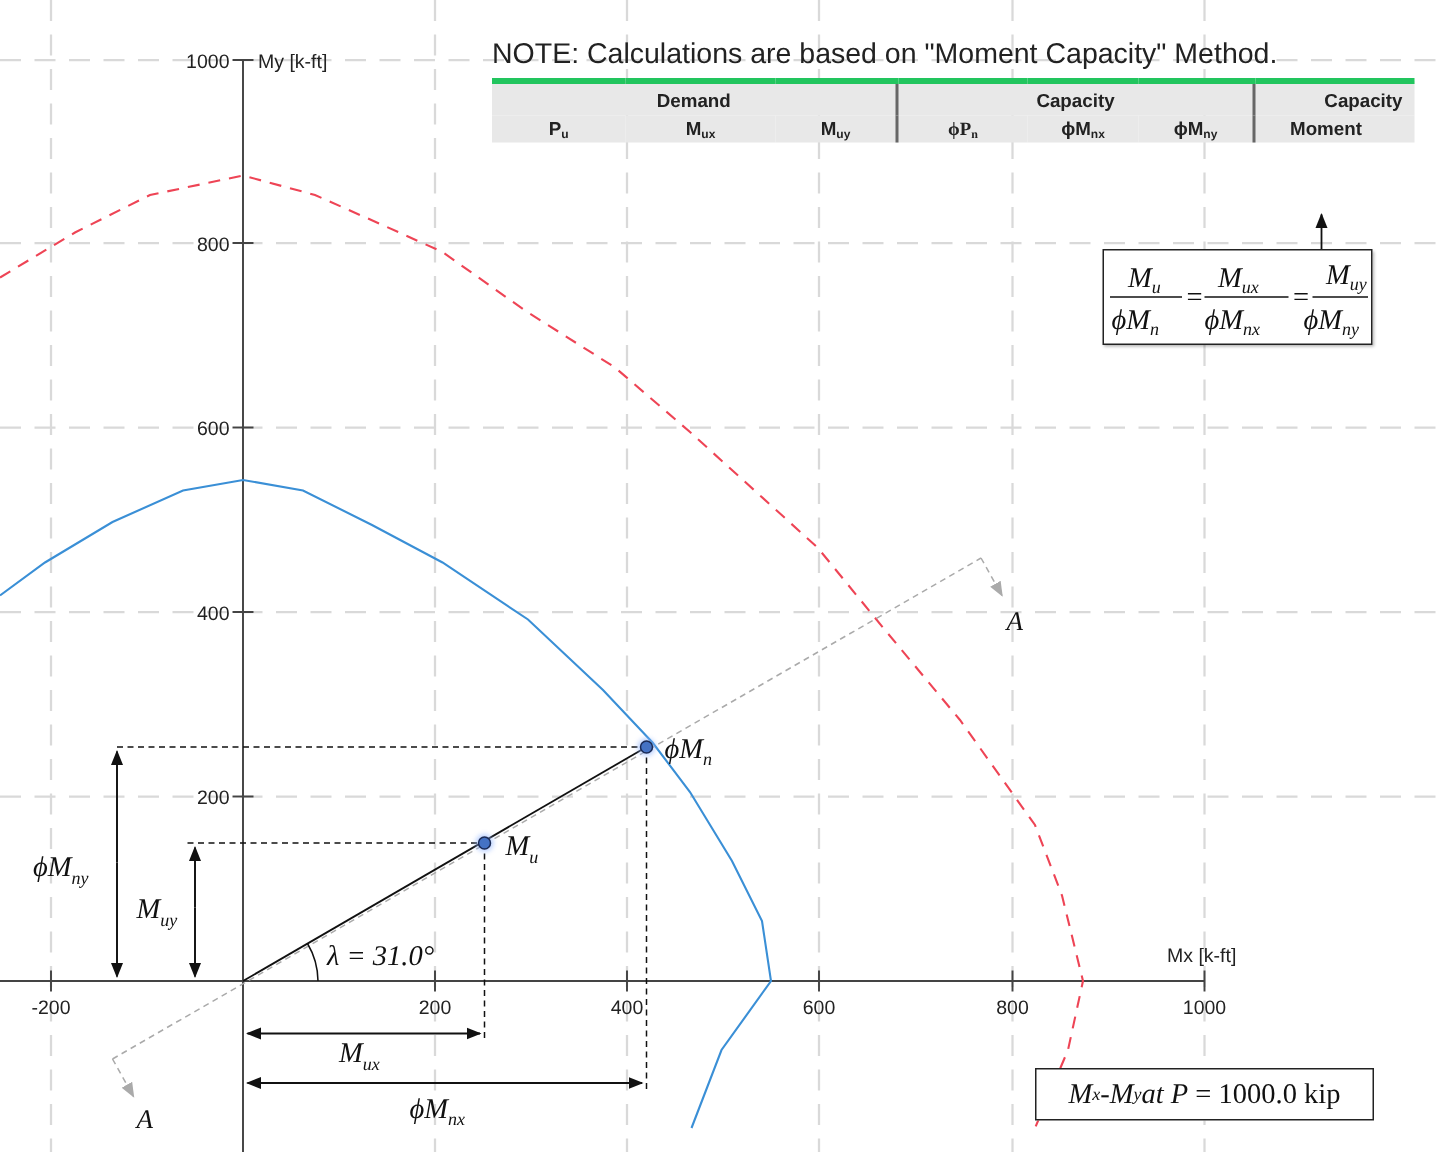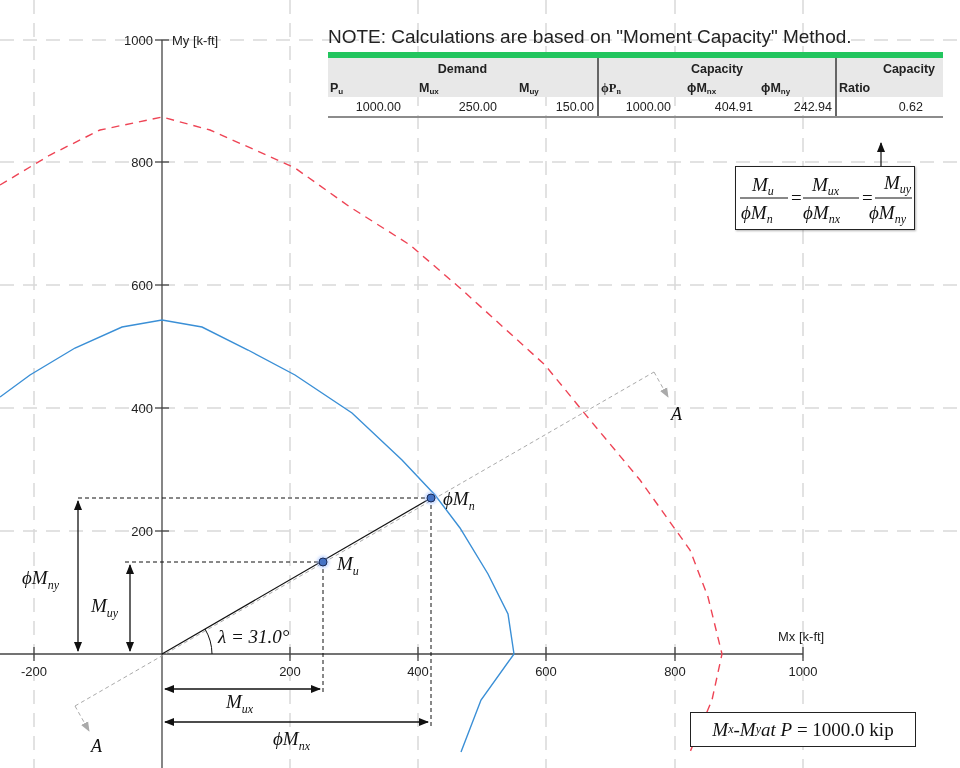--- a/index.html
+++ b/index.html
@@ -2,25 +2,25 @@
 <html><head>
 <meta charset="utf-8">
 <style>
   html, body { margin: 0; padding: 0; background: #ffffff; }
   body { width: 960px; height: 768px; position: relative; overflow: hidden; font-family: "Liberation Sans", sans-serif; }
   #chart { position: absolute; left: 0; top: 0; width: 960px; height: 768px; }
   .tick-label { font-family: "Liberation Sans", sans-serif; font-size: 13px; fill: #222; }
   .math { font-family: "Liberation Serif", serif; font-style: italic; fill: #111; }
   .note { position: absolute; left: 328px; top: 26px; font-size: 19px; color: #222; }
   table.res { position: absolute; left: 328px; top: 52px; border-collapse: collapse; font-size: 12.5px; color: #222; }
-  table.res th { background: #e8e8e8; font-weight: bold; text-align: left; padding: 0 2px 0 2px; height: 18px; }
+  table.res th { background: #e8e8e8; font-weight: bold; text-align: center; padding: 0 2px 0 2px; height: 18px; }
   table.res th.grp { text-align: center; height: 20px; padding-top: 1px; }
   table.res th.unit { font-weight: normal; }
   table.res td { text-align: right; padding: 1px 3px 1px 3px; height: 17px; border-bottom: 2px solid #8c8c8c; }
-  table.res tr.top th { border-top: 6px solid #22c55e; }
+  table.res tr.top th { border-top: 4px solid #22c55e; }
   table.res tr.unitrow th { border-bottom: 2px solid #8c8c8c; }
   .vsep { border-right: 2px solid #666; }
   .c1 { width: 85px; } .c2 { width: 96px; } .c3 { width: 76px; }
   .c4 { width: 82px; font-family: Liberation Serif, serif; } .c5 { width: 70px; } .c6 { width: 72px; } .c7 { width: 90px; }
   sub.s { font-size: 8px; vertical-align: -2px; }
   .formula-box { position: absolute; left: 735px; top: 166px; width: 178px; height: 62px; border: 1px solid #222; background: #fff; box-shadow: 1px 1px 2px rgba(0,0,0,0.3); }
   .legend-box { position: absolute; left: 690px; top: 712px; width: 224px; height: 33px; border: 1px solid #222; background: #fff; font-family: "Liberation Serif", serif; font-size: 19px; color: #111; display: flex; align-items: center; justify-content: center; white-space: nowrap; }
   .legend-box i { font-style: italic; }
   .legend-box sub { font-size: 12px; }
 </style>
@@ -145,30 +145,21 @@
     <th class="grp vsep" colspan="3">Capacity</th>
     <th class="grp c7" style="text-align:right;padding-right:8px">Capacity</th>
   </tr>
   <tr>
     <th class="c1"><span></span><span>P</span><sub class="s">u</sub></th>
     <th class="c2"><span></span><span>M</span><sub class="s">ux</sub></th>
     <th class="c3 vsep"><span></span><span>M</span><sub class="s">uy</sub></th>
     <th class="c4"><span>ϕ</span><span>P</span><sub class="s">n</sub></th>
     <th class="c5"><span>ϕ</span><span>M</span><sub class="s">nx</sub></th>
     <th class="c6 vsep"><span>ϕ</span><span>M</span><sub class="s">ny</sub></th>
-    <th class="c7" style="padding-right:14px">Ratio</th>
-  </tr>
-  <tr>
-    <td style="padding-right:16px">1000.00</td>
-    <td style="padding-right:20px">250.00</td>
-    <td class="vsep">150.00</td>
-    <td style="padding-right:14px">1000.00</td>
-    <td style="padding-right:6px">404.91</td>
-    <td class="vsep">242.94</td>
-    <td style="padding-right:20px">0.62</td>
+    <th class="c7" style="padding-right:14px">Moment</th>
   </tr>
 </tbody>
   </table>
 
 <div class="formula-box">
   <svg width="178" height="62" viewBox="0 0 178 62">
     <g class="math" font-size="19">
       <text x="16" y="24"><tspan>M</tspan><tspan font-size="12" dy="4">u</tspan></text>
       <line x1="4" y1="31" x2="52" y2="31" stroke="#111" stroke-width="1"></line>
       <text x="5" y="52"><tspan>ϕM</tspan><tspan font-size="12" dy="4">n</tspan></text>

